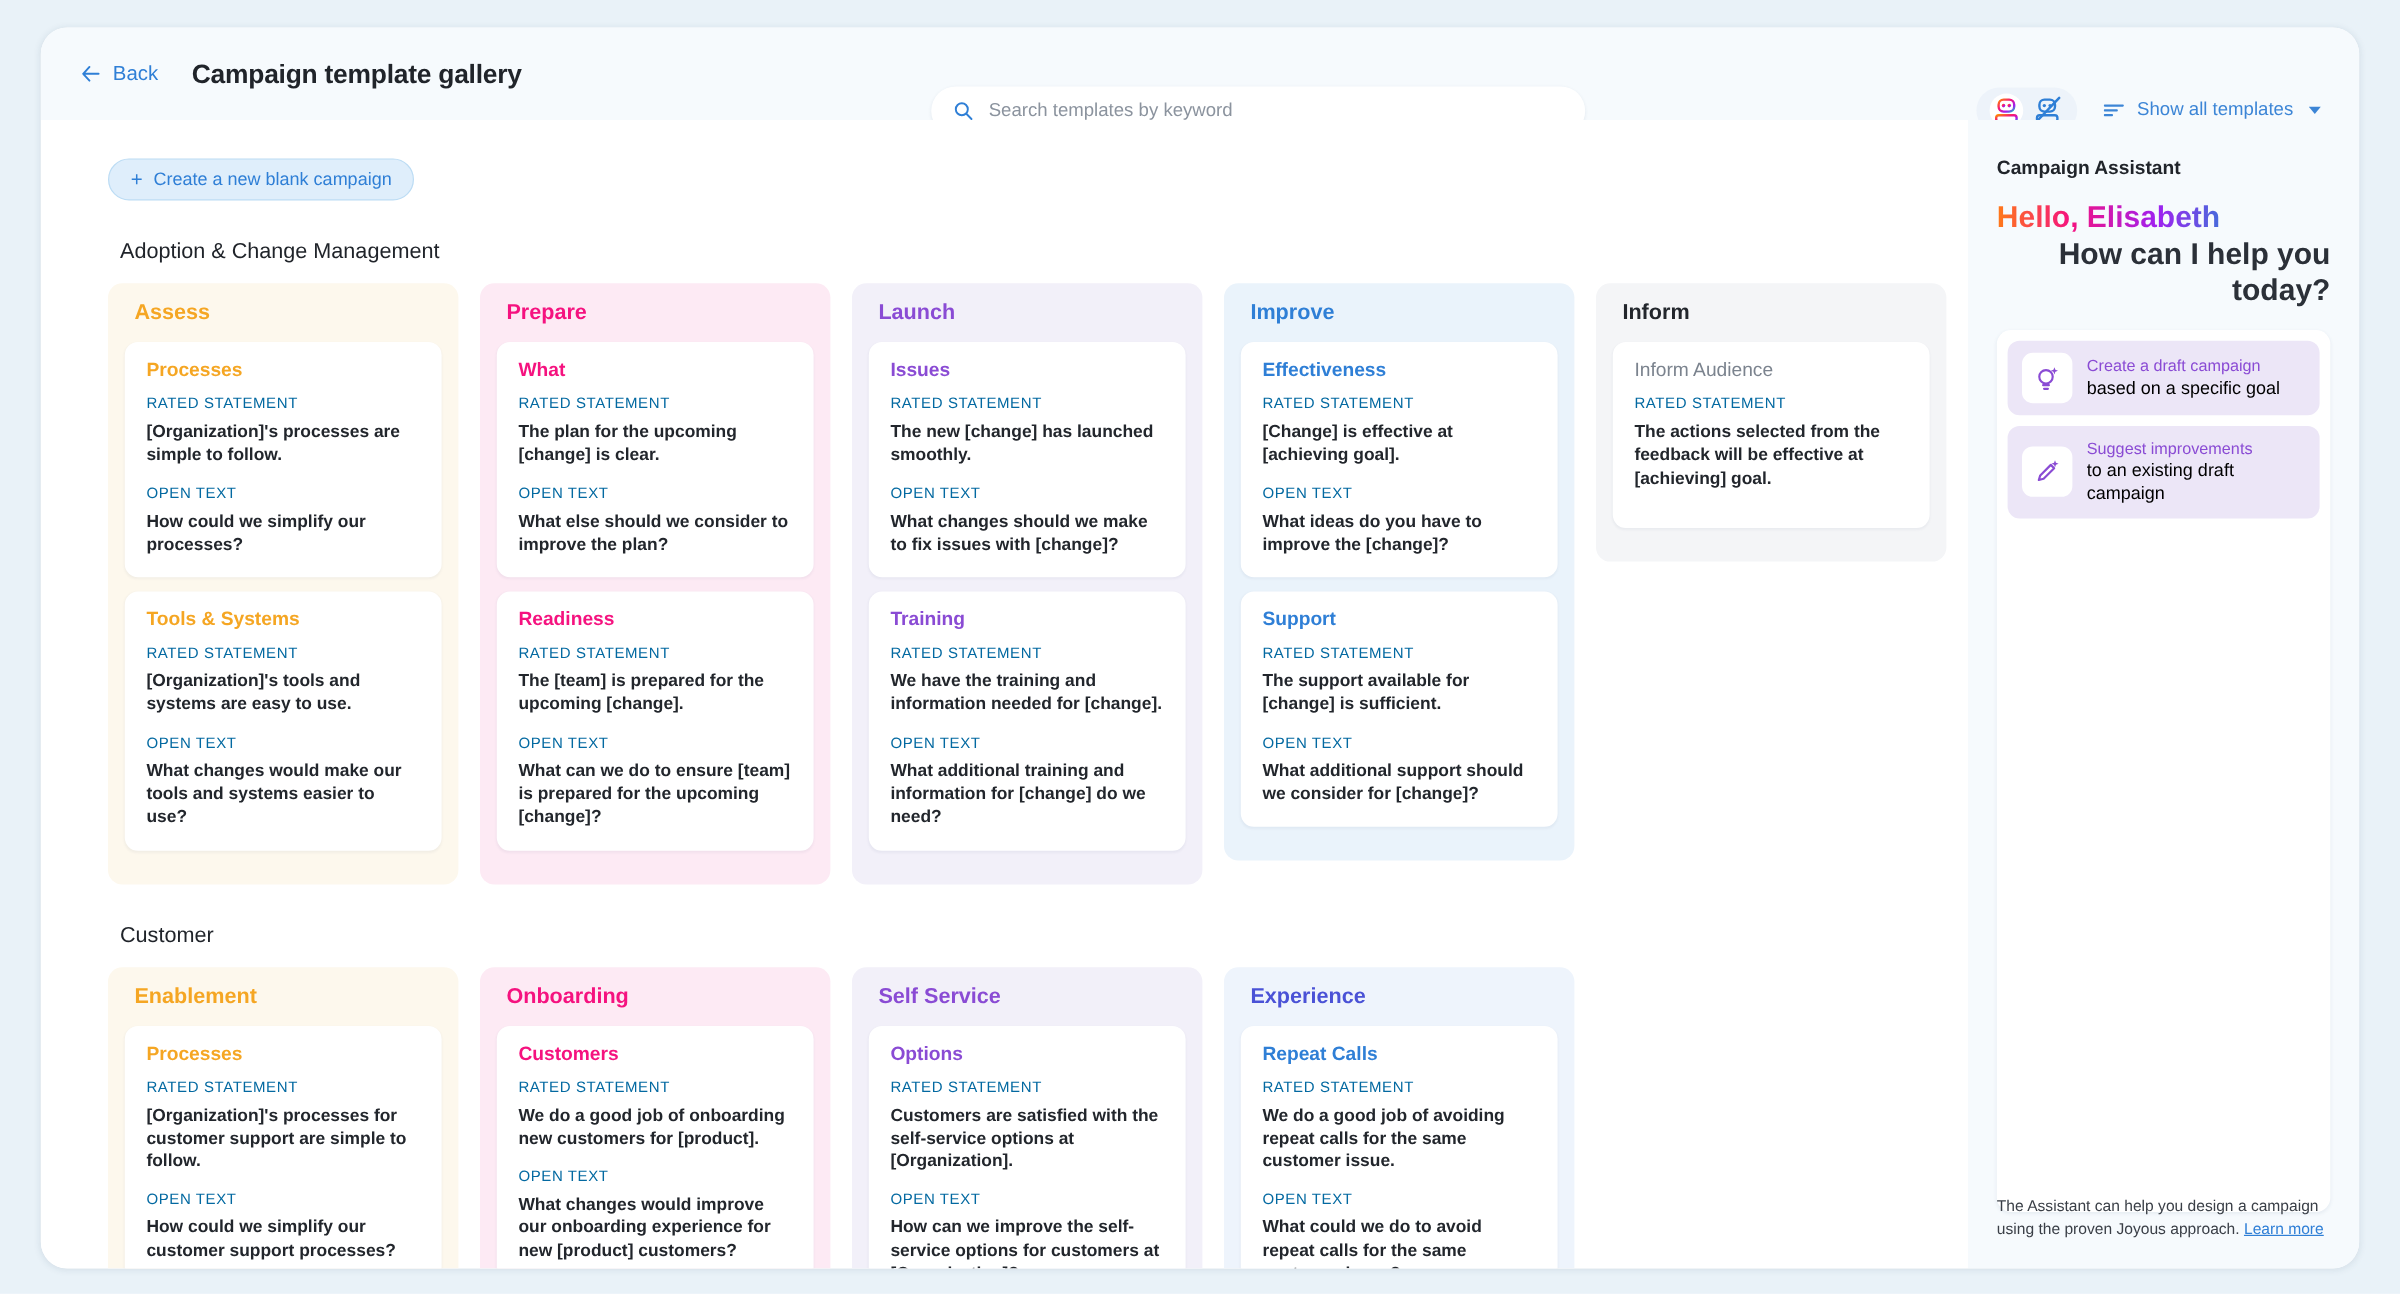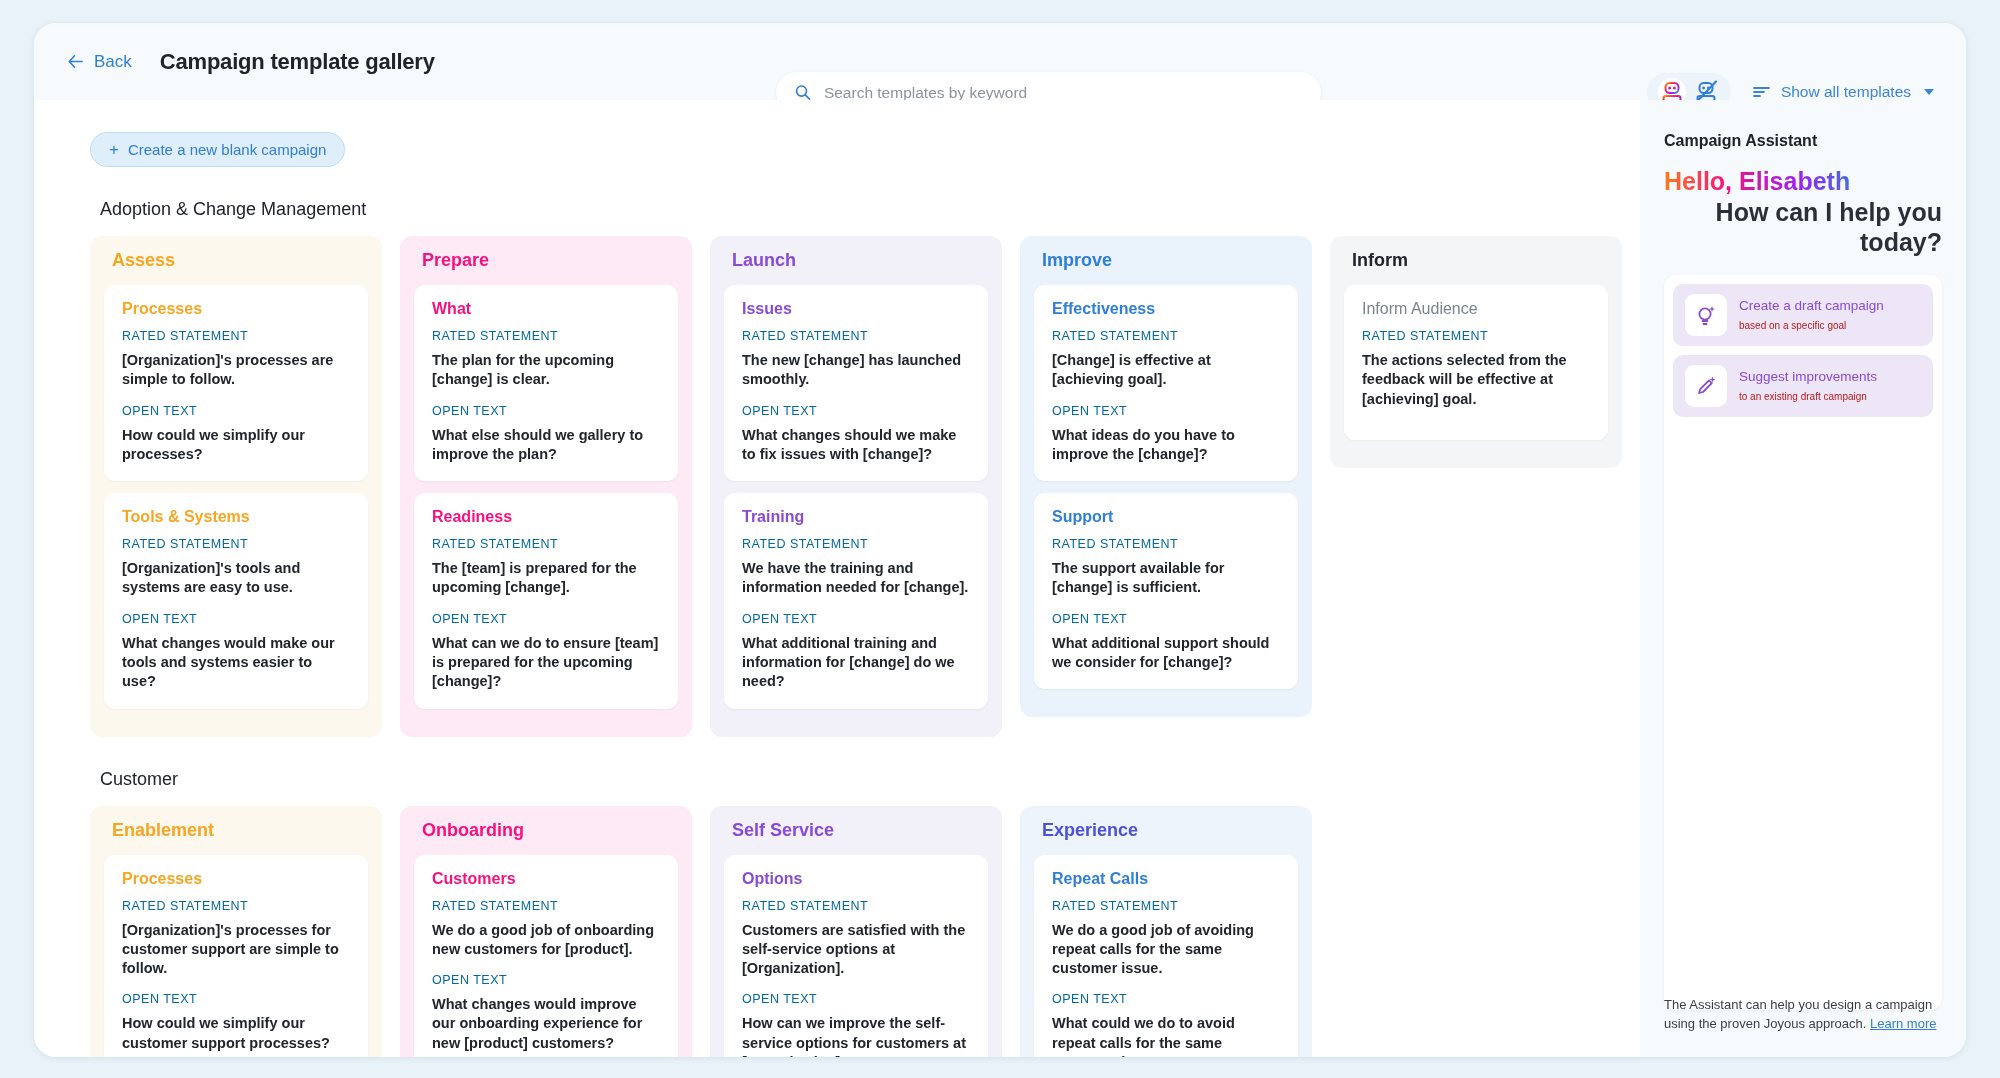--- a/index.html
+++ b/index.html
@@ -151,21 +151,21 @@
     display: flex; align-items: center; gap: 12px;
     background: #ece6f7; border-radius: 10px;
     padding: 10px 12px; margin-bottom: 9px; cursor: pointer;
   }
   .sugg-icon {
     flex: 0 0 42px; width: 42px; height: 42px;
     background: #fff; border-radius: 9px;
     display: flex; align-items: center; justify-content: center;
   }
   .sugg-t1 { font-size: 13.5px; color: #8a4bd4; line-height: 1.3; }
-  .sugg-t2 { font-size: 10px; color: #b91c1c; line-height: 1.3; text-align: center; }
+  .sugg-t2 { font-size: 15px; color: #000000; line-height: 1.3; text-align: center; }
   .asst-foot {
     position: absolute; left: 24px; bottom: 24px; width: 278px;
     font-size: 13px; color: #3a3f47; line-height: 1.42;
   }
   .asst-foot a { color: #2f7fd6; }
 </style>
 </head>
 <body>
 
 <div class="app-frame">
@@ -250,21 +250,21 @@
               <div class="q-text last">What changes would make our tools and systems easier to use?</div>
             </div>
           </div>
           <div class="column theme-pink">
             <div class="col-head">Prepare</div>
             <div class="tcard">
               <div class="tcard-title">What</div>
               <div class="q-label">RATED STATEMENT</div>
               <div class="q-text">The plan for the upcoming [change] is clear.</div>
               <div class="q-label">OPEN TEXT</div>
-              <div class="q-text last">What else should we gallery to improve the plan?</div>
+              <div class="q-text last">What else should we consider to improve the plan?</div>
             </div>
             <div class="tcard">
               <div class="tcard-title">Readiness</div>
               <div class="q-label">RATED STATEMENT</div>
               <div class="q-text">The [team] is prepared for the upcoming [change].</div>
               <div class="q-label">OPEN TEXT</div>
               <div class="q-text last">What can we do to ensure [team] is prepared for the upcoming [change]?</div>
             </div>
           </div>
           <div class="column theme-purple">

